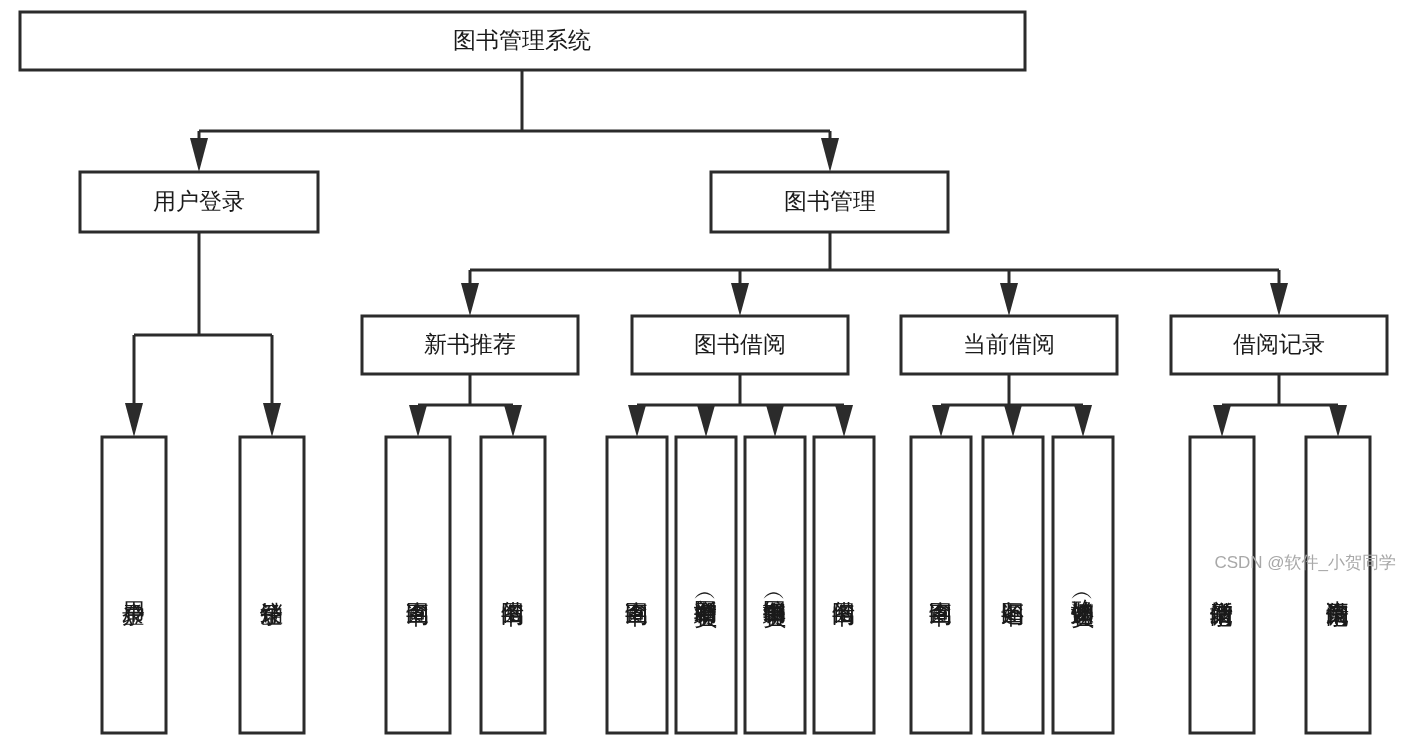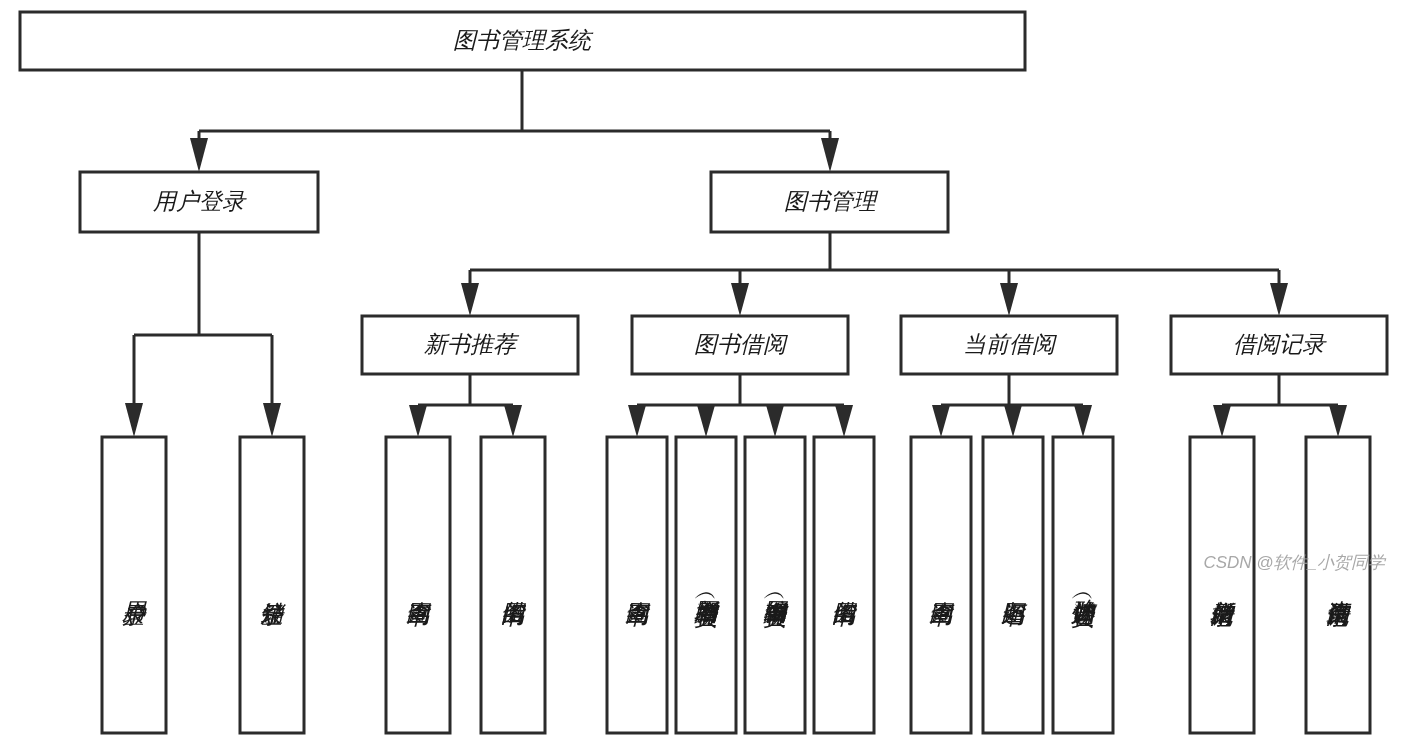--- a/index.html
+++ b/index.html
@@ -11,21 +11,20 @@
     width: 1405px;
     height: 747px;
     font-family: "Liberation Sans", "DejaVu Sans", sans-serif;
     overflow: hidden;
   }
   #diagram-root {
     position: relative;
     width: 1405px;
     height: 580px;
     background: #ffffff;
-    font-style: italic;
   }
   svg.diagram-svg {
     position: absolute;
     left: 0;
     top: 0;
     width: 1405px;
     height: 747px;
     display: block;
   }
   .node-box {
@@ -60,21 +59,21 @@
     color: #1a1a1a;
     letter-spacing: 1px;
     display: flex;
     align-items: center;
     justify-content: center;
     white-space: nowrap;
     pointer-events: none;
   }
   .watermark {
     position: absolute;
-    right: 20px;
+    right: 9px;
     bottom: 6px;
     font-family: "Liberation Sans", "DejaVu Sans", sans-serif;
     font-size: 17px;
     color: #a8a8a8;
     white-space: nowrap;
   }
 </style>
 </head>
 <body>
 

